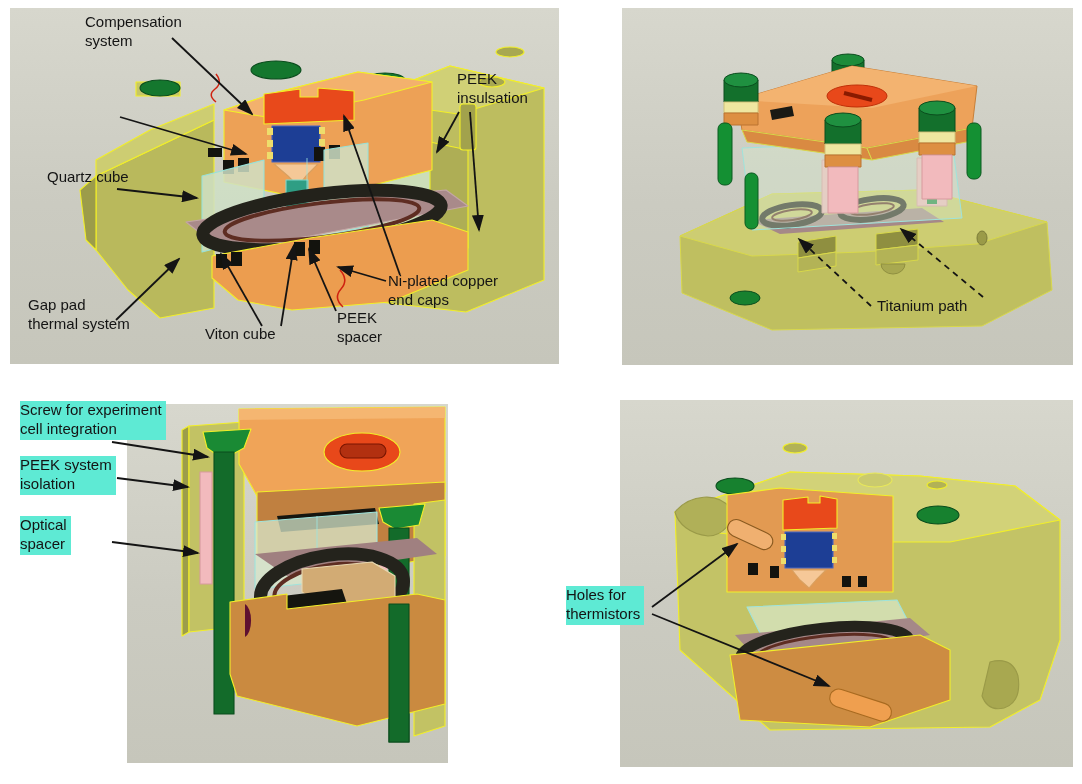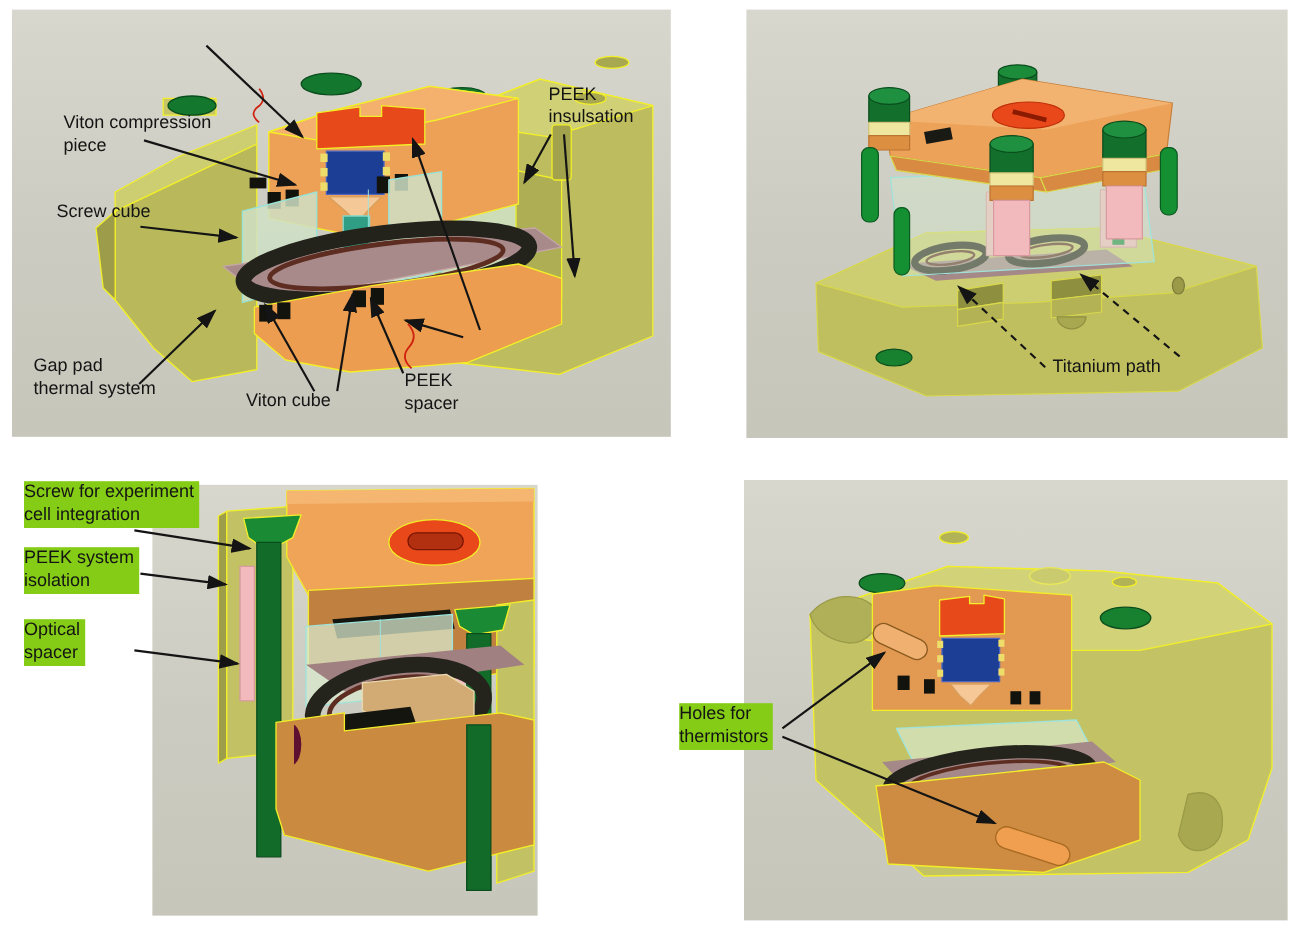--- a/index.html
+++ b/index.html
@@ -8,21 +8,21 @@
   .page{position:absolute;inset:0;}
   .panel{position:absolute;background:linear-gradient(180deg,#d7d7cd 0%,#cbcbc1 55%,#c6c6bb 100%);}
   .panel svg{position:absolute;left:0;top:0;}
   #p1{left:10px;top:8px;width:549px;height:356px;}
   #p2{left:622px;top:8px;width:451px;height:357px;}
   #p3{left:127px;top:404px;width:321px;height:359px;}
   #p4{left:620px;top:400px;width:453px;height:367px;}
   .overlay{position:absolute;left:0;top:0;pointer-events:none;}
   .lbl{position:absolute;color:#141414;font-size:15px;line-height:1.25;
        white-space:pre-line;letter-spacing:0px;}
-  .lbl.onwhite{background:#84cc16;padding:0 4px 1px 0;}
+  .lbl.onwhite{background:#5eead4;padding:0 4px 1px 0;}
 </style>
 </head>
 <body>
 
 <div class="page">
 
   <section class="panel" id="p1">
     <svg width="549" height="356" viewBox="0 0 549 356">
       <g stroke="#f2ef28" stroke-width="1.1" stroke-linejoin="round">
 
@@ -281,30 +281,32 @@
       <line x1="112" y1="542" x2="198" y2="553" marker-end="url(#ah)"></line>
       <line x1="652" y1="607" x2="737" y2="544" marker-end="url(#ah)"></line>
       <line x1="652" y1="614" x2="829" y2="686" marker-end="url(#ah)"></line>
     </g>
     <g stroke="#141414" stroke-width="1.8" stroke-dasharray="6,5">
       <line x1="871" y1="306" x2="799" y2="239" marker-end="url(#ah)"></line>
       <line x1="983" y1="297" x2="901" y2="229" marker-end="url(#ah)"></line>
     </g>
   </svg>
 
-  <div class="lbl" style="left:53px;top:94px">Viton compression
-piece</div>
-  <div class="lbl" style="left:47px;top:168px">Screw cube</div>
+  <div class="lbl" style="left:85px;top:13px">Compensation
+system</div>
+  <div class="lbl" style="left:47px;top:168px">Quartz cube</div>
   <div class="lbl" style="left:457px;top:70px">PEEK
 insulsation</div>
   <div class="lbl" style="left:28px;top:296px">Gap pad
 thermal system</div>
   <div class="lbl" style="left:205px;top:325px">Viton cube</div>
   <div class="lbl" style="left:337px;top:309px">PEEK
 spacer</div>
+  <div class="lbl" style="left:388px;top:272px">Ni-plated copper
+end caps</div>
 
   <div class="lbl" style="left:877px;top:297px">Titanium path</div>
 
   <div class="lbl onwhite" style="left:20px;top:401px">Screw for experiment
 cell integration</div>
   <div class="lbl onwhite" style="left:20px;top:456px">PEEK system
 isolation</div>
   <div class="lbl onwhite" style="left:20px;top:516px">Optical
 spacer</div>
 

